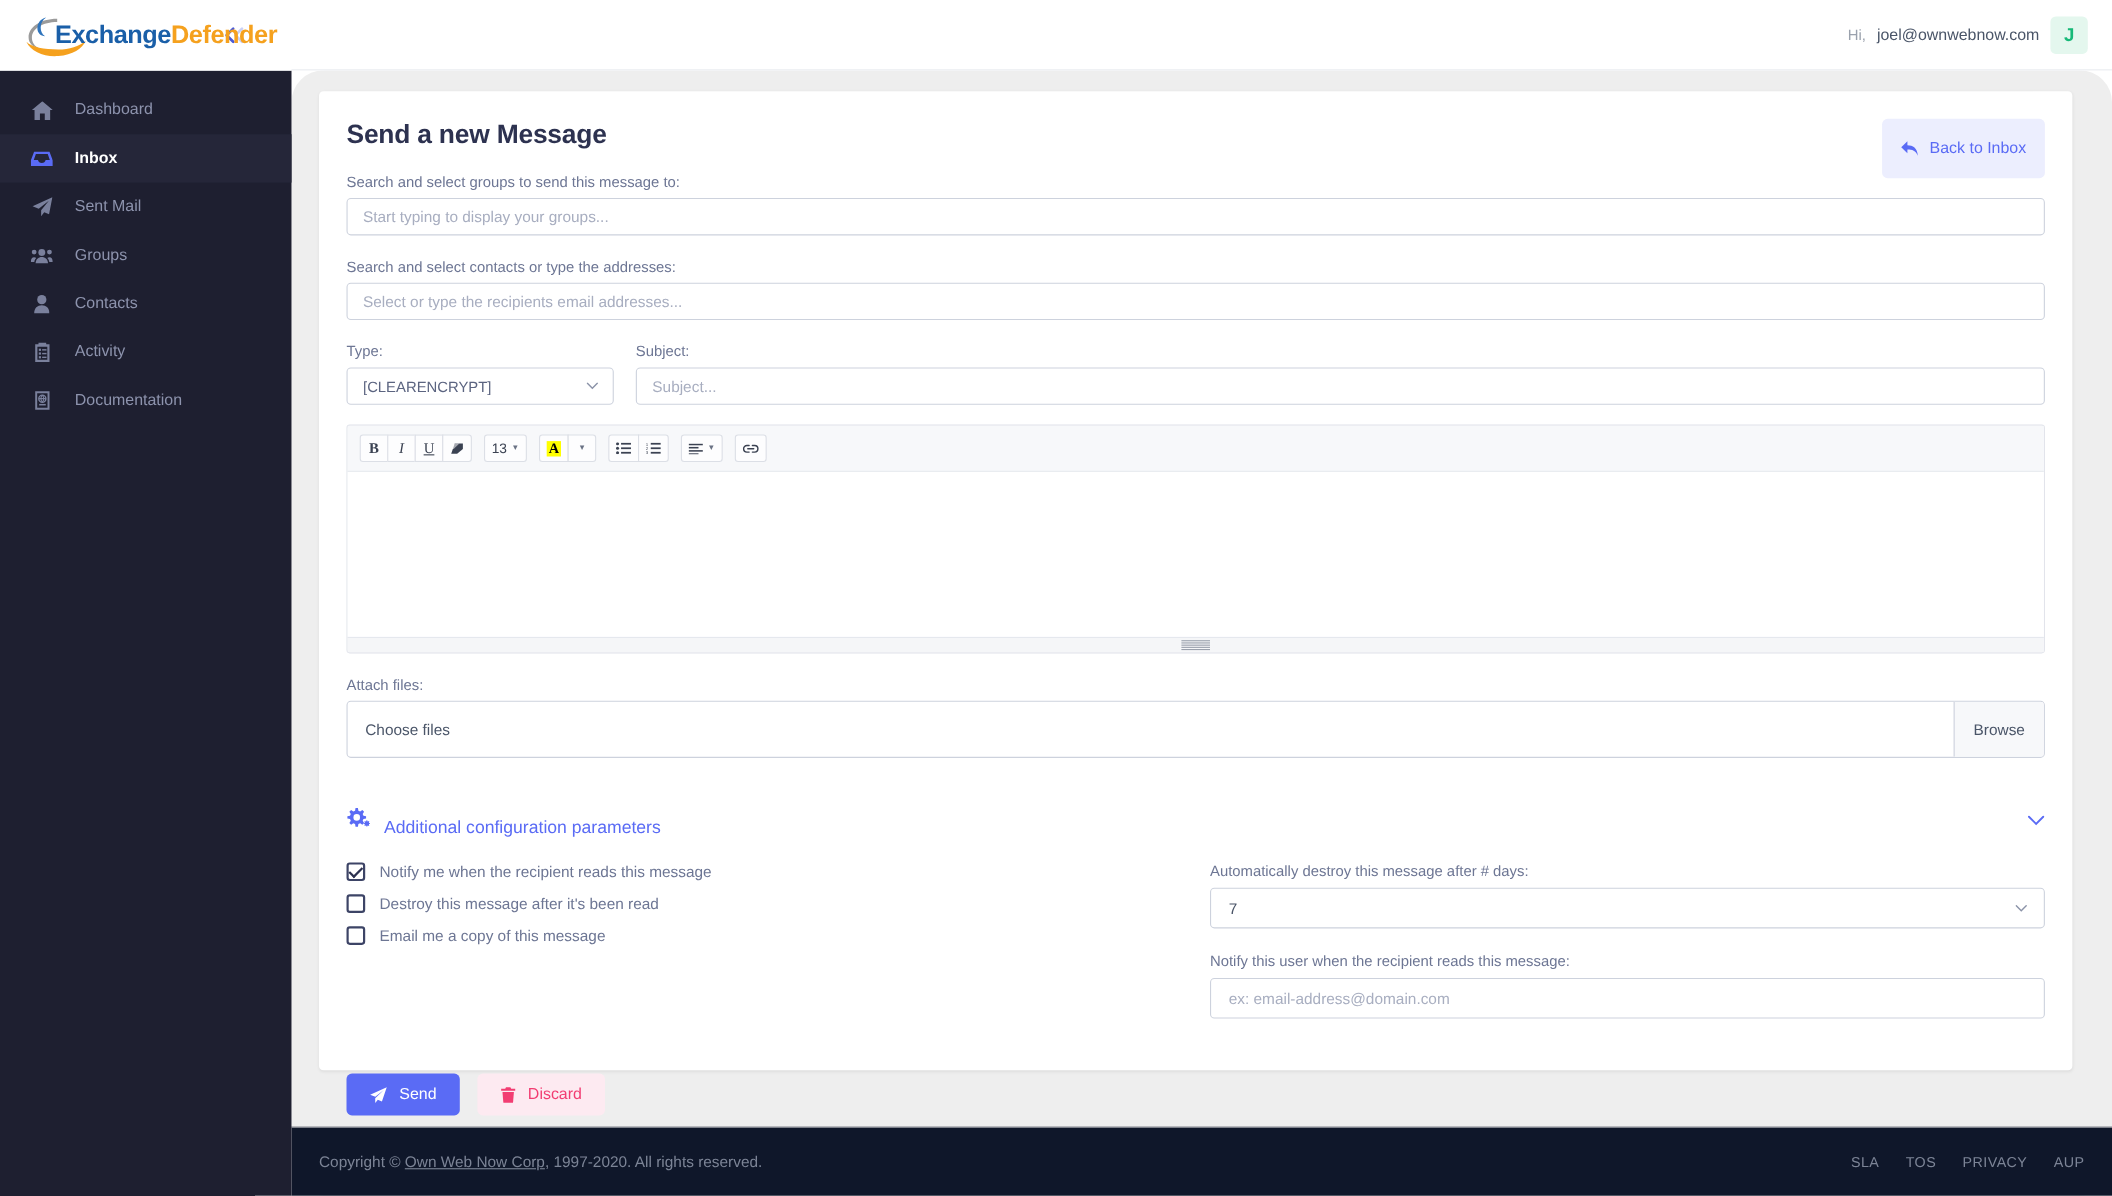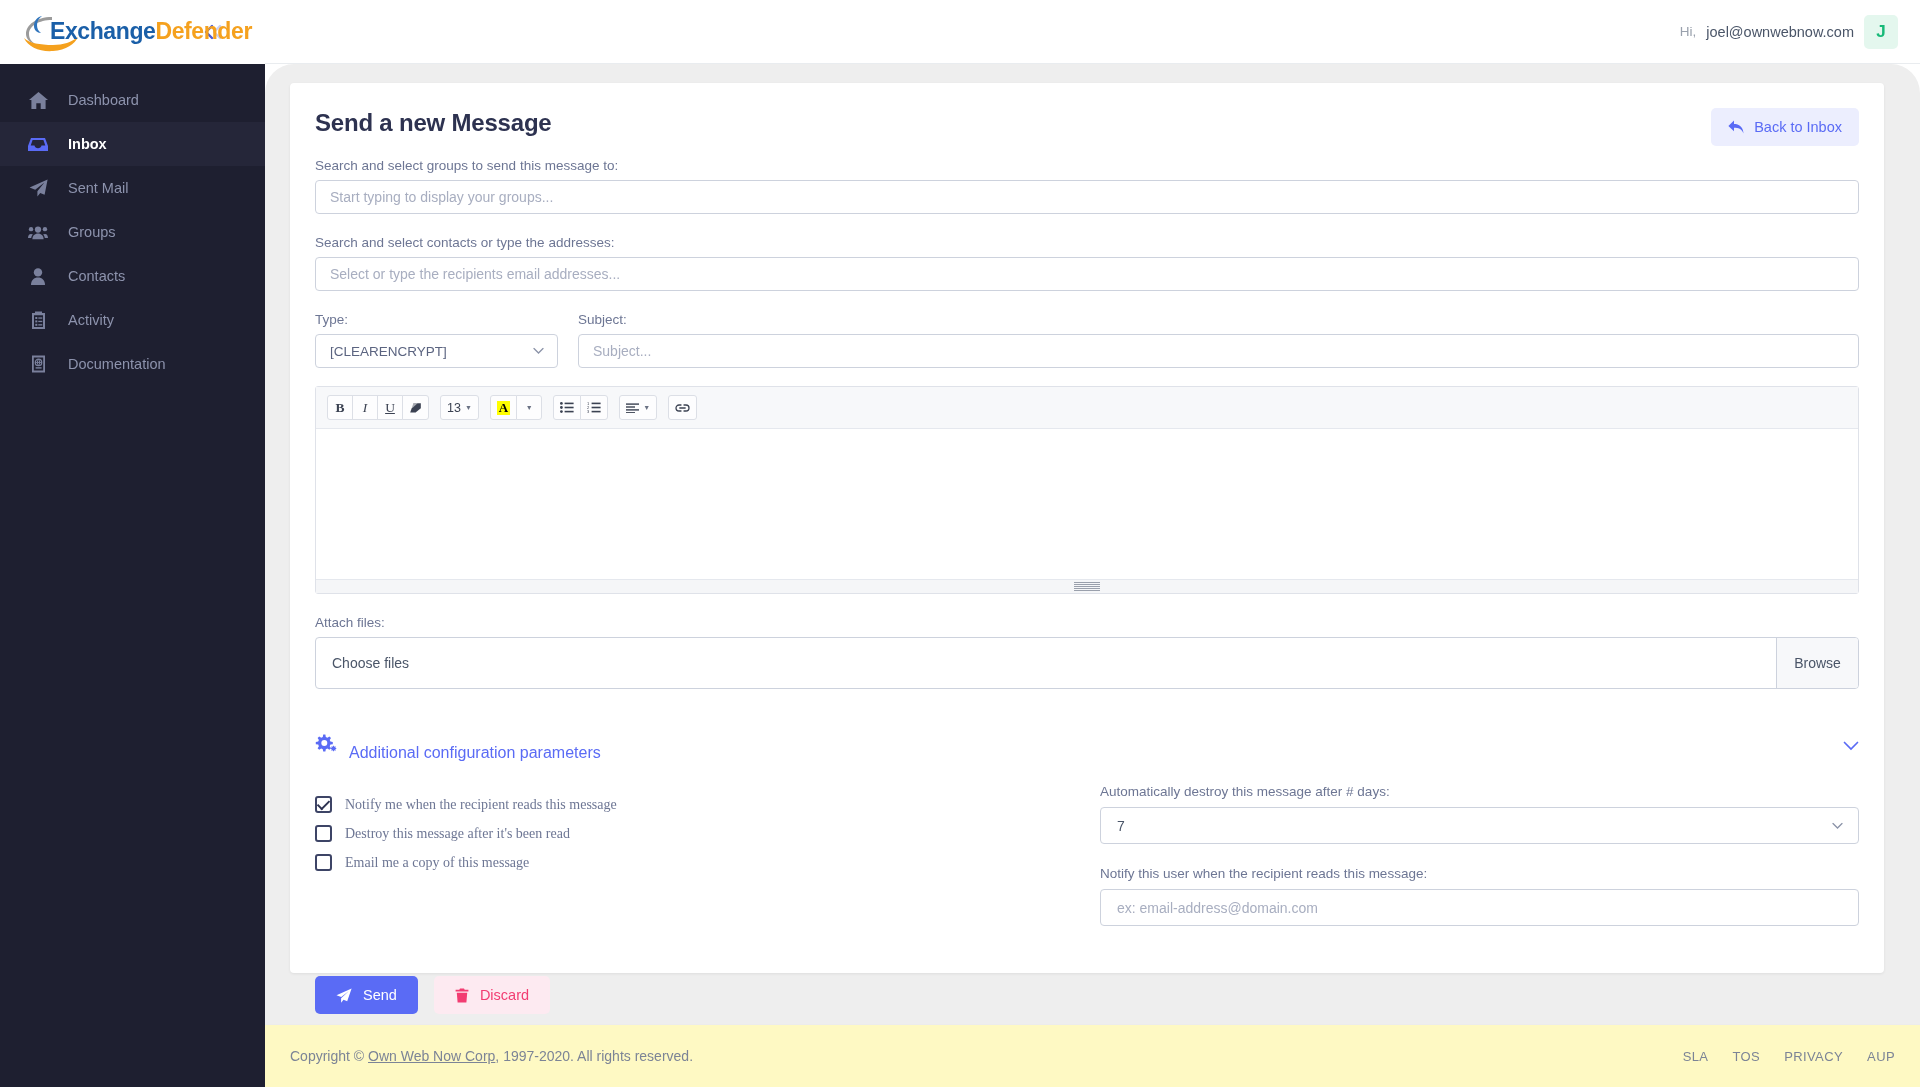--- a/index.html
+++ b/index.html
@@ -78,21 +78,21 @@
   .card-inner { padding: 26px 25px 0 25px; }
 
   .page-title {
     font-size: 24px; font-weight: 600; color: #2d3250;
     letter-spacing: -0.2px;
   }
   .back-btn {
     position: absolute; right: 25px; top: 25px;
     background: #eceefe; color: #5a6bf5;
     border: none; border-radius: 5px;
-    height: 38px; padding: 0 17px;
+    height: 54px; padding: 0 17px;
     display: flex; align-items: center; gap: 10px;
     font-size: 14.5px; font-family: inherit; cursor: pointer;
   }
 
   .field-label {
     font-size: 13.5px; color: #6d7694; margin: 21px 0 7px 0;
   }
   .txt-input {
     width: 100%; height: 34px; border: 1px solid #cdd2dd;
     border-radius: 4px; padding: 0 14px; font-size: 14px;
@@ -176,21 +176,21 @@
     position: relative; cursor: pointer;
   }
   .config-title { font-size: 16px; color: #5a6bf5; font-weight: 500; margin-top: 15px; }
   .config-chev { position: absolute; right: 0; line-height: 0; }
 
   .config-body { display: flex; margin-top: 22px; gap: 0; }
   .cfg-left { width: 785px; }
   .cfg-right { flex: 1; }
 
   .chk-row {
-    display: flex; align-items: flex-end; gap: 13px; height: 29px; font-family: Liberation Serif, serif;
+    display: flex; align-items: flex-start; gap: 13px; height: 29px;
   }
   .chkbox {
     width: 17px; height: 17px; border: 2px solid #3d4466;
     border-radius: 3px; background: #fff; cursor: pointer;
     display: flex; align-items: center; justify-content: center;
     flex-shrink: 0;
   }
   .chkbox.on::after {
     content: ""; width: 5px; height: 10px;
     border: solid #2d3250; border-width: 0 2px 2px 0;
@@ -222,21 +222,21 @@
   }
   .btn-discard {
     background: #fdeaf1; color: #f23d72; border: none; border-radius: 5px;
     height: 38px; padding: 0 21px; display: flex; align-items: center;
     gap: 11px; font-size: 14.5px; font-family: inherit; cursor: pointer;
   }
 
   
   .footer {
     position: absolute; left: 265px; bottom: 0;
-    width: 1655px; height: 63px; background: #fef9c3;
+    width: 1655px; height: 63px; background: #0f172a;
     display: flex; align-items: center; padding: 0 25px;
     border-top: 1px solid #ececec;
   }
   .copy { font-size: 14px; color: #7c8496; }
   .copy a { color: #7c8496; text-decoration: underline; cursor: pointer; }
   .footlinks { margin-left: auto; display: flex; gap: 24px; }
   .footlinks a {
     font-size: 13px; color: #7c8496; text-decoration: none;
     letter-spacing: 0.4px; cursor: pointer;
   }

